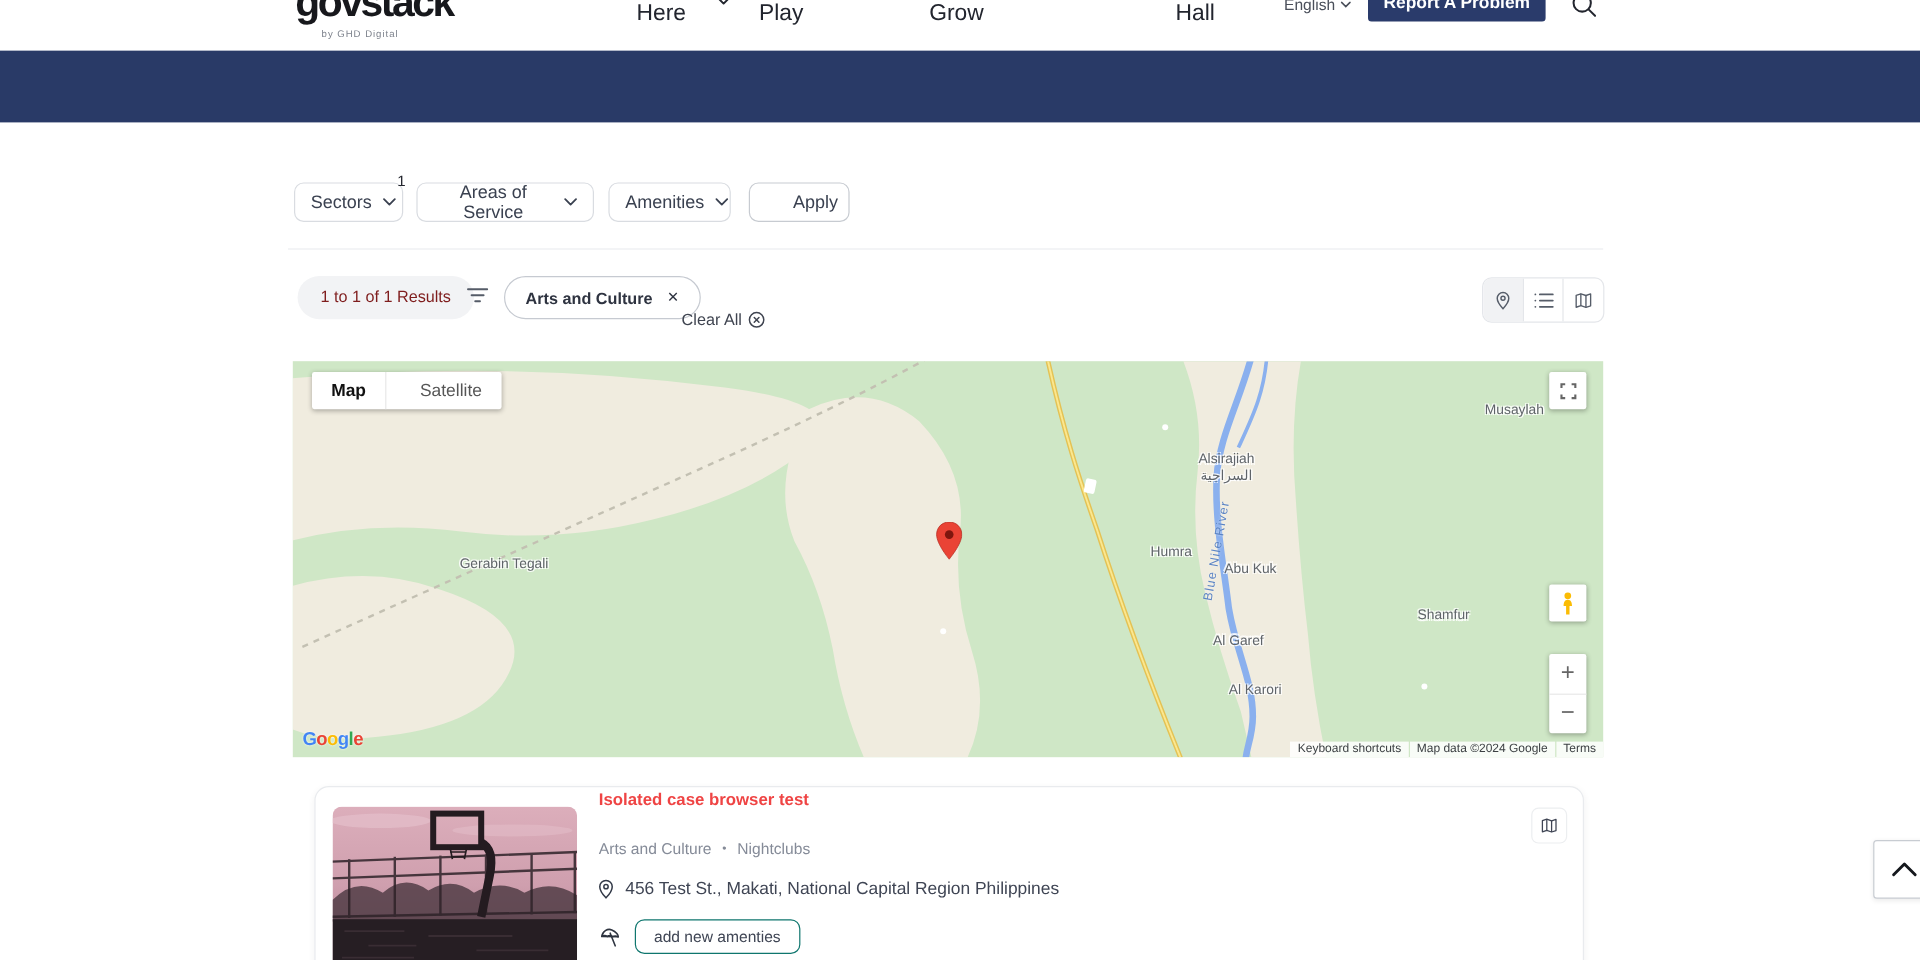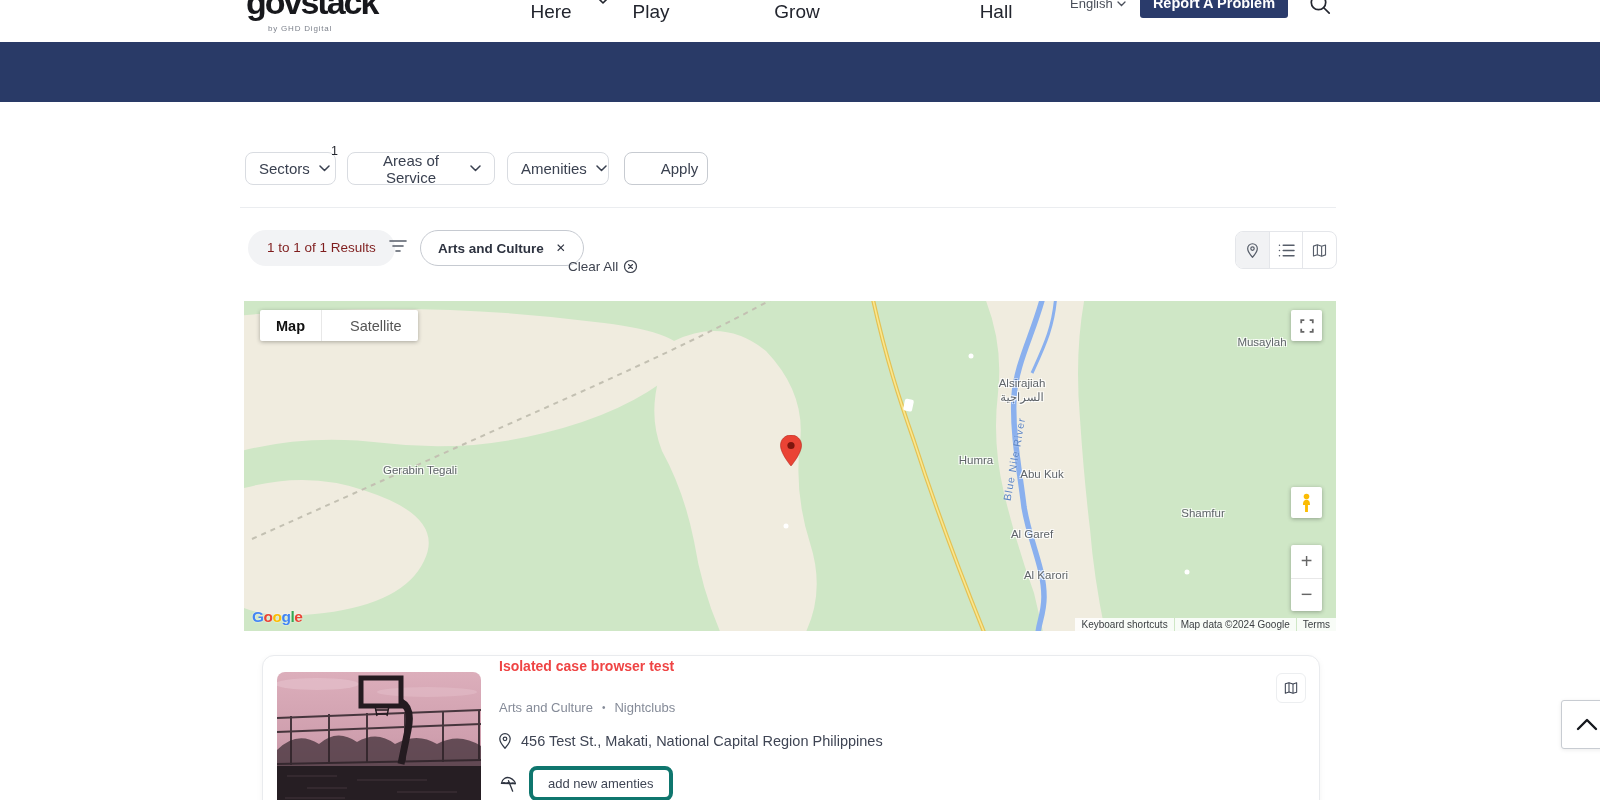--- a/index.html
+++ b/index.html
@@ -95,21 +95,21 @@
   .card{position:absolute;left:262px;top:655px;width:1056px;height:170px;background:#fff;
         border:1px solid #e9ebee;border-radius:12px;box-shadow:0 2px 6px rgba(25,28,35,.05);}
   .card-img{position:absolute;left:14px;top:16px;width:204px;height:145px;border-radius:8px;overflow:hidden;}
   .card-title{position:absolute;left:236px;top:2px;font-size:14px;font-weight:700;color:#ef4444;}
   .card-cats{position:absolute;left:236px;top:44px;font-size:13px;color:#858b98;display:flex;gap:9px;align-items:center;}
   .card-dot{font-size:10px;}
   .card-addr{position:absolute;left:234px;top:76px;display:flex;align-items:center;gap:8px;
         font-size:14.5px;color:#3f4554;}
   .addr-pin{color:#343b49;}
   .card-amenity{position:absolute;left:236px;top:110px;display:flex;align-items:center;gap:10px;}
-  .amenity-chip{border:4px solid #0f766e;border-radius:8px;background:#fff;padding:6px 15px;
+  .amenity-chip{border:1px solid #0f766e;border-radius:8px;background:#fff;padding:6px 15px;
         font-size:13px;color:#3f4554;cursor:pointer;font-family:inherit;}
   .card-map-btn{position:absolute;left:1013px;top:17px;width:30px;height:30px;border:1px solid #eceef0;
         border-radius:6px;background:#fff;display:flex;align-items:center;justify-content:center;
         cursor:pointer;color:#3f4554;padding:0;}
 
   
   .scroll-top{position:absolute;left:1561px;top:700px;width:60px;height:49px;background:#fff;
         border:1px solid #c8ccd2;border-radius:3px;box-shadow:0 1px 4px rgba(0,0,0,.08);
         display:flex;align-items:center;padding-left:14px;box-sizing:border-box;cursor:pointer;}
 </style>

